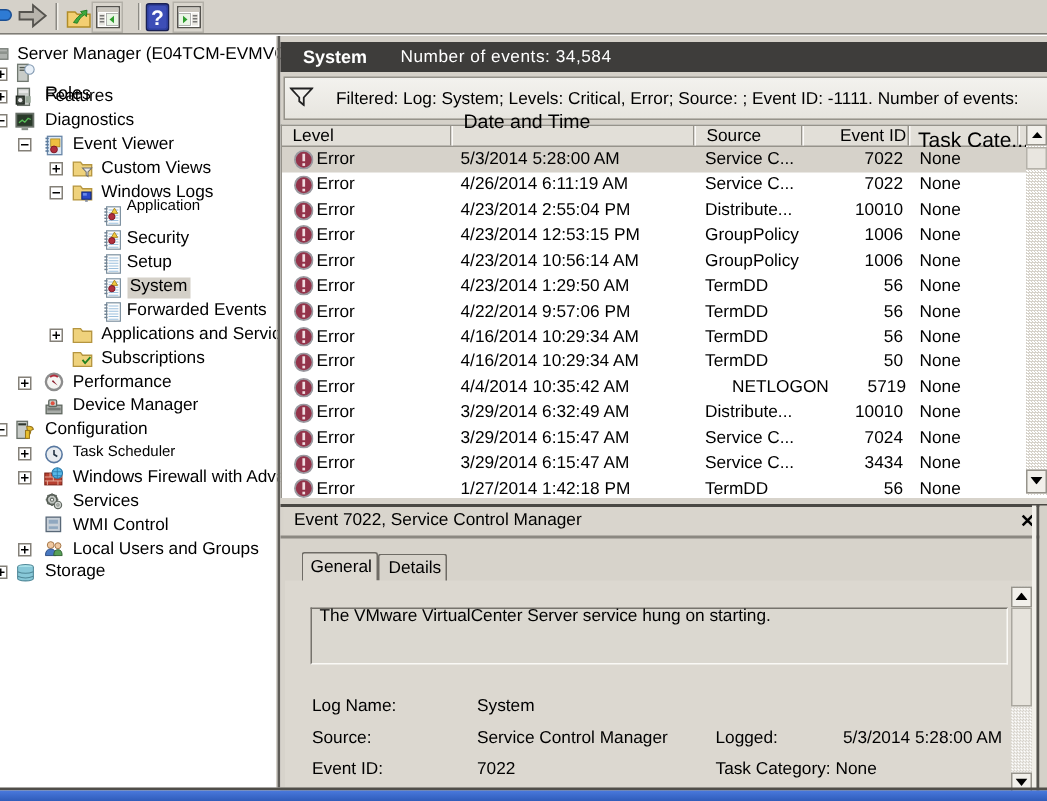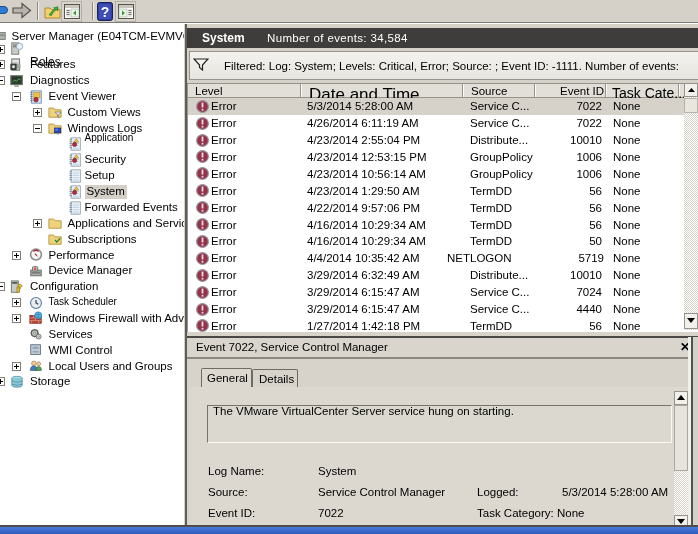--- a/index.html
+++ b/index.html
@@ -382,21 +382,21 @@
 <div class="a" style="left:301px;top:84px;width:1px;height:13px;background:#fbfaf8"></div>
 <div class="a" style="left:462px;top:84px;width:1px;height:13px;background:#96938b"></div>
 <div class="a" style="left:463px;top:84px;width:1px;height:13px;background:#fbfaf8"></div>
 <div class="a" style="left:534px;top:84px;width:1px;height:13px;background:#96938b"></div>
 <div class="a" style="left:535px;top:84px;width:1px;height:13px;background:#fbfaf8"></div>
 <div class="a" style="left:605px;top:84px;width:1px;height:13px;background:#96938b"></div>
 <div class="a" style="left:606px;top:84px;width:1px;height:13px;background:#fbfaf8"></div>
 <div class="a" style="left:678px;top:84px;width:1px;height:13px;background:#96938b"></div>
 <div class="a" style="left:679px;top:84px;width:1px;height:13px;background:#fbfaf8"></div>
 <div class="tx" style="left:195px;top:86px;font-size:11.5px">Level</div>
-<div class="tx" style="left:309px;top:86px;font-size:17px">Date and Time</div>
+<div class="tx" style="left:309px;top:74px;font-size:13px">Date and Time</div>
 <div class="tx" style="left:471px;top:86px;font-size:11.5px">Source</div>
 <div class="tx" style="left:560px;top:86px;font-size:11.5px">Event ID</div>
 <div class="tx" style="left:612px;top:86px;font-size:14px">Task Cate...</div>
 <div class="a" style="left:188px;top:97.8px;width:496px;height:16.9px;background:#d6d2ca"></div>
 <svg class="a" style="left:196px;top:99.8px" width="13" height="13" viewBox="0 0 13 13">
 <circle cx="6.5" cy="6.5" r="5.9" fill="#93334a" stroke="#9a99a0" stroke-width="1.2"></circle>
 <rect x="5.6" y="2.5" width="1.8" height="5" fill="#f0dce0"></rect>
     <rect x="5.6" y="8.8" width="1.8" height="1.8" fill="#f0dce0"></rect>
   </svg>
 <div class="tx" style="left:211px;top:101.2px">Error</div>
@@ -484,21 +484,21 @@
 <div class="tx" style="left:470px;top:236.4px">TermDD</div>
 <div class="tx" style="left:535px;top:236.4px;width:67px;text-align:right">50</div>
 <div class="tx" style="left:613px;top:236.4px">None</div>
 <svg class="a" style="left:196px;top:251.8px" width="13" height="13" viewBox="0 0 13 13">
 <circle cx="6.5" cy="6.5" r="5.9" fill="#93334a" stroke="#9a99a0" stroke-width="1.2"></circle>
 <rect x="5.6" y="2.5" width="1.8" height="5" fill="#f0dce0"></rect>
     <rect x="5.6" y="8.8" width="1.8" height="1.8" fill="#f0dce0"></rect>
   </svg>
 <div class="tx" style="left:211px;top:253.3px">Error</div>
 <div class="tx" style="left:307px;top:253.3px">4/4/2014 10:35:42 AM</div>
-<div class="tx" style="left:447px;top:253.3px">NETLOGON</div>
+<div class="tx" style="left:488px;top:253.3px">NETLOGON</div>
 <div class="tx" style="left:537px;top:253.3px;width:67px;text-align:right">5719</div>
 <div class="tx" style="left:613px;top:253.3px">None</div>
 <svg class="a" style="left:196px;top:268.8px" width="13" height="13" viewBox="0 0 13 13">
 <circle cx="6.5" cy="6.5" r="5.9" fill="#93334a" stroke="#9a99a0" stroke-width="1.2"></circle>
 <rect x="5.6" y="2.5" width="1.8" height="5" fill="#f0dce0"></rect>
     <rect x="5.6" y="8.8" width="1.8" height="1.8" fill="#f0dce0"></rect>
   </svg>
 <div class="tx" style="left:211px;top:270.2px">Error</div>
 <div class="tx" style="left:307px;top:270.2px">3/29/2014 6:32:49 AM</div>
 <div class="tx" style="left:470px;top:270.2px">Distribute...</div>
@@ -515,21 +515,21 @@
 <div class="tx" style="left:535px;top:287.1px;width:67px;text-align:right">7024</div>
 <div class="tx" style="left:613px;top:287.1px">None</div>
 <svg class="a" style="left:196px;top:302.5px" width="13" height="13" viewBox="0 0 13 13">
 <circle cx="6.5" cy="6.5" r="5.9" fill="#93334a" stroke="#9a99a0" stroke-width="1.2"></circle>
 <rect x="5.6" y="2.5" width="1.8" height="5" fill="#f0dce0"></rect>
     <rect x="5.6" y="8.8" width="1.8" height="1.8" fill="#f0dce0"></rect>
   </svg>
 <div class="tx" style="left:211px;top:304.0px">Error</div>
 <div class="tx" style="left:307px;top:304.0px">3/29/2014 6:15:47 AM</div>
 <div class="tx" style="left:470px;top:304.0px">Service C...</div>
-<div class="tx" style="left:535px;top:304.0px;width:67px;text-align:right">4440</div>
+<div class="tx" style="left:535px;top:304.0px;width:67px;text-align:right">3434</div>
 <div class="tx" style="left:613px;top:304.0px">None</div>
 <svg class="a" style="left:196px;top:319.4px" width="13" height="13" viewBox="0 0 13 13">
 <circle cx="6.5" cy="6.5" r="5.9" fill="#93334a" stroke="#9a99a0" stroke-width="1.2"></circle>
 <rect x="5.6" y="2.5" width="1.8" height="5" fill="#f0dce0"></rect>
     <rect x="5.6" y="8.8" width="1.8" height="1.8" fill="#f0dce0"></rect>
   </svg>
 <div class="tx" style="left:211px;top:320.9px">Error</div>
 <div class="tx" style="left:307px;top:320.9px">1/27/2014 1:42:18 PM</div>
 <div class="tx" style="left:470px;top:320.9px">TermDD</div>
 <div class="tx" style="left:535px;top:320.9px;width:67px;text-align:right">56</div>

